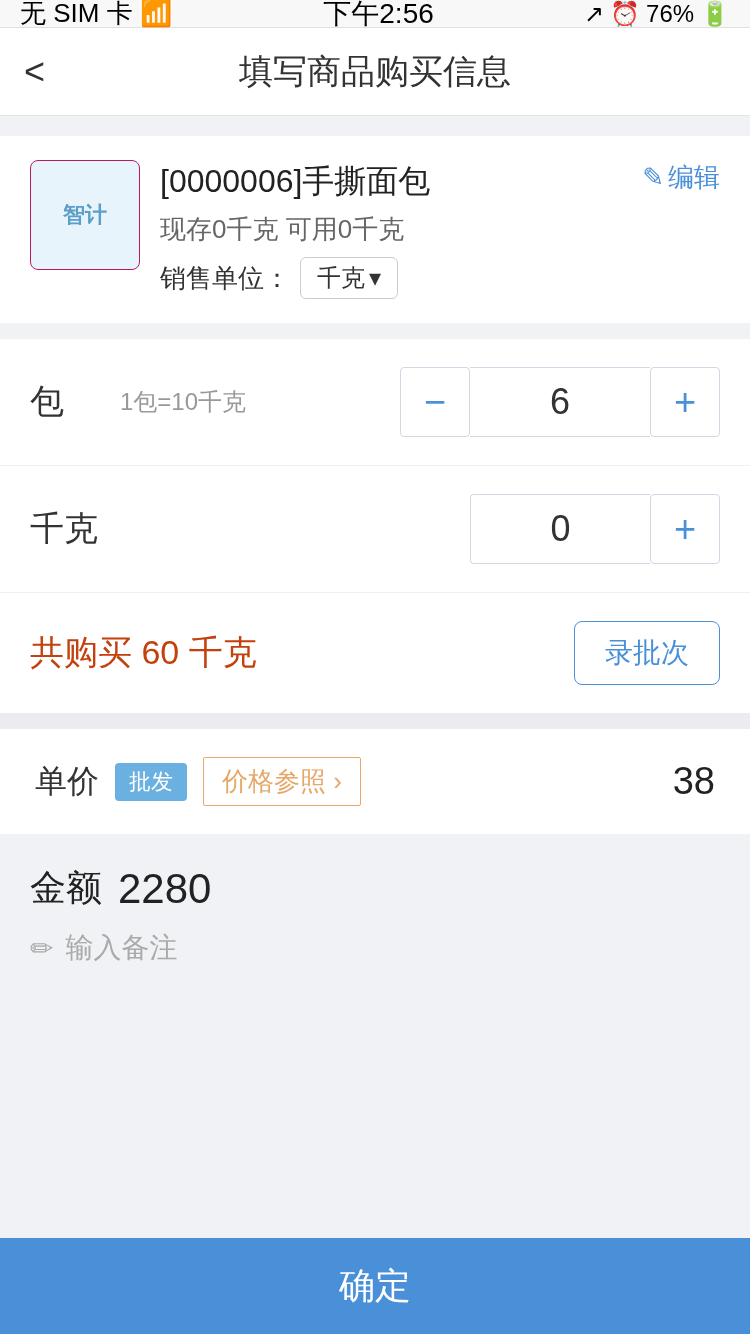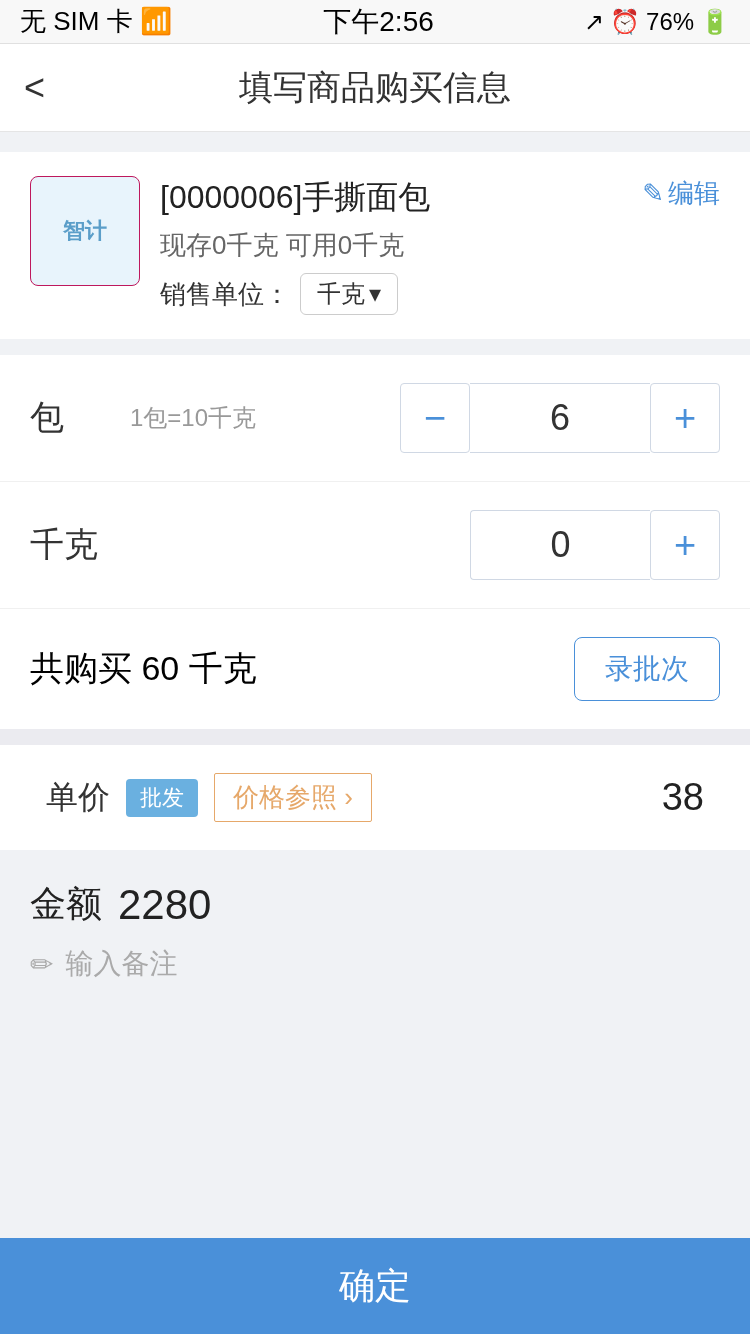--- a/index.html
+++ b/index.html
@@ -9,21 +9,21 @@
       min-height: 1334px;
       font-family: -apple-system, "PingFang SC", "Helvetica Neue", sans-serif;
       background: #f0f2f5;
       position: relative;
       overflow-x: hidden;
     }
 
     
     .status-bar {
       width: 750px;
-      height: 44px;
+      height: 28px;
       background: #f8f8f8;
       display: flex;
       align-items: center;
       justify-content: space-between;
       padding: 0 20px;
       font-size: 28px;
       color: #000;
       border-bottom: 1px solid #e0e0e0;
     }
     .status-left { display: flex; align-items: center; gap: 8px; font-size: 26px; }
@@ -133,21 +133,21 @@
     }
     .quantity-label {
       font-size: 34px;
       color: #333;
       font-weight: 500;
       min-width: 80px;
     }
     .quantity-hint {
       font-size: 24px;
       color: #999;
-      margin-left: 20px;
+      margin-left: 10px;
       flex: 1;
     }
     .quantity-control {
       display: flex;
       align-items: center;
       gap: 0;
     }
     .qty-btn {
       width: 70px;
       height: 70px;
@@ -182,21 +182,21 @@
     .total-row {
       background: #fff;
       display: flex;
       align-items: center;
       justify-content: space-between;
       padding: 28px 30px;
       margin-top: 0;
     }
     .total-label {
       font-size: 34px;
-      color: #000000;
+      color: #c2410c;
       font-weight: 500;
     }
     .batch-btn {
       border: 1px solid #4a90d9;
       border-radius: 8px;
       padding: 12px 30px;
       font-size: 28px;
       color: #4a90d9;
       background: #fff;
       cursor: pointer;
@@ -204,21 +204,21 @@
 
     
     .divider {
       height: 16px;
       background: #ebebf0;
     }
 
     
     .price-section {
       background: #fff;
-      padding: 28px 46px;
+      padding: 28px 35px;
       margin-top: 0;
       text-align: center;
     }
     .price-row {
       display: flex;
       align-items: center;
       gap: 16px;
     }
     .price-label {
       font-size: 32px;

